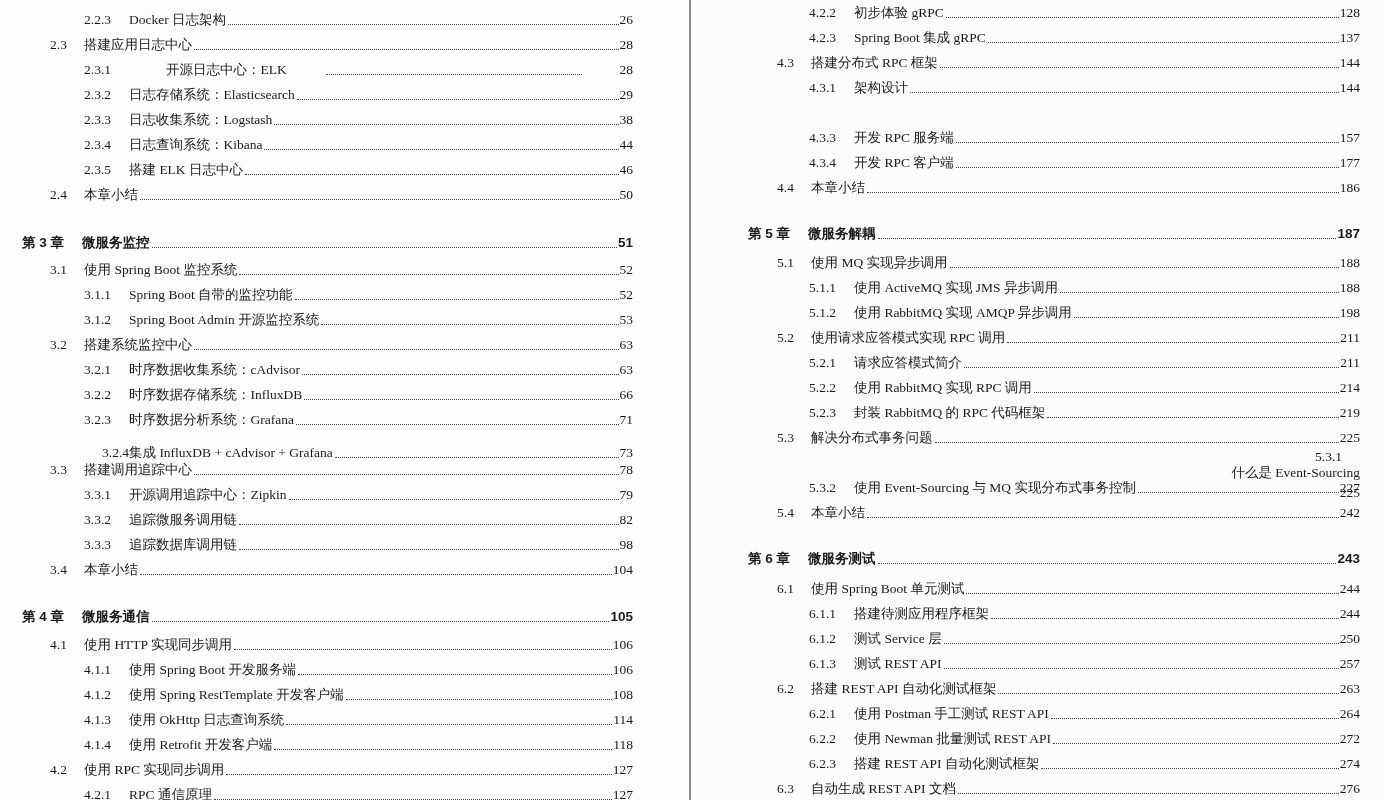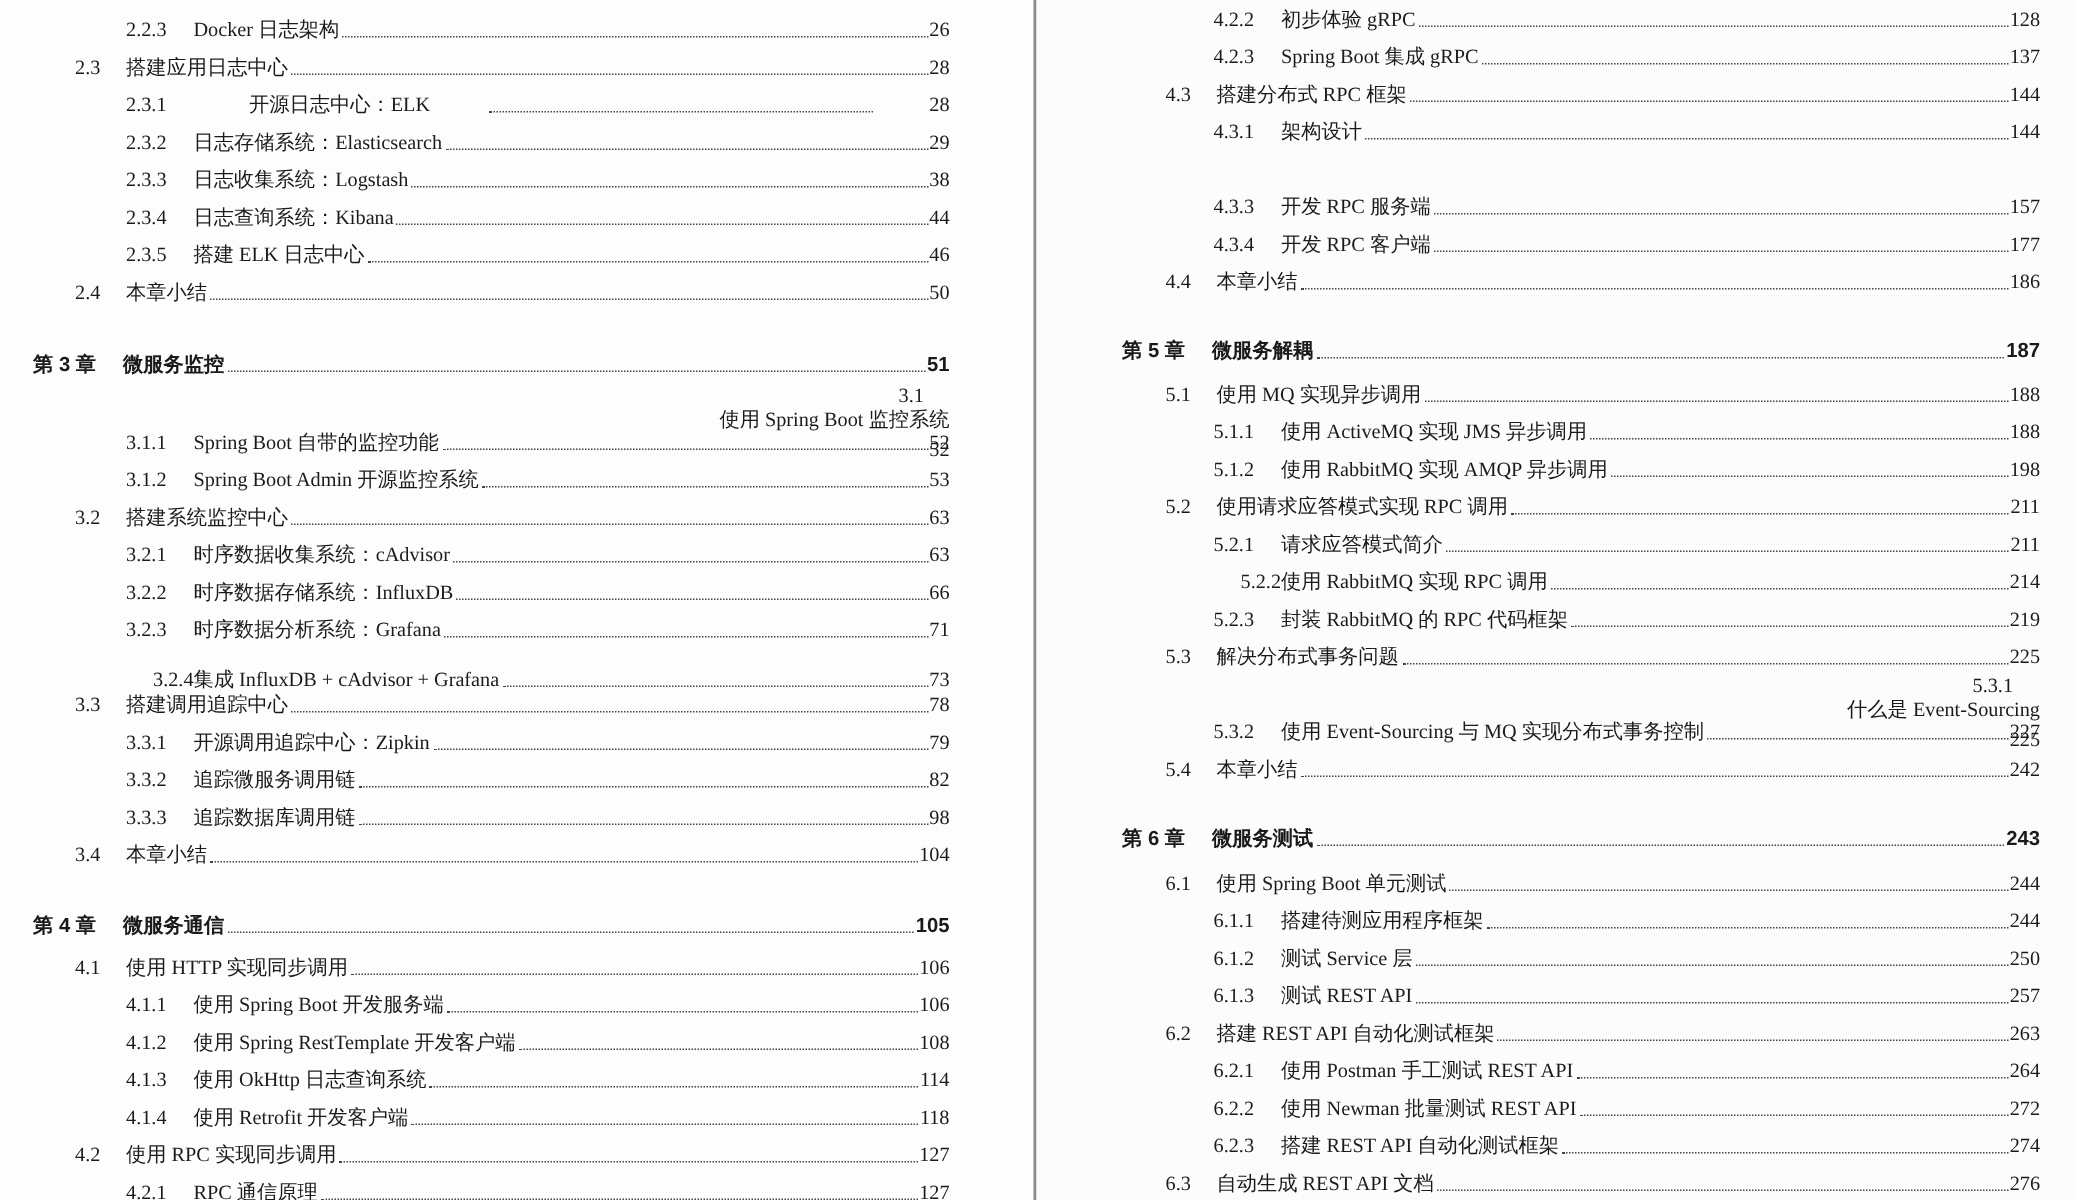--- a/index.html
+++ b/index.html
@@ -80,21 +80,21 @@
       <span class="title">本章小结</span>
       <span class="leader"></span>
       <span class="page-no">50</span>
     </div>
     <div class="entry chapter" style="top: 229px; left: 22px; width: 611px;">
       <span class="num">第 3 章</span>
       <span class="title">微服务监控</span>
       <span class="leader"></span>
       <span class="page-no">51</span>
     </div>
-    <div class="entry section" style="top: 256px; left: 50px; width: 583px; flex-direction: column;">
+    <div class="entry section" style="top: 256px; left: 50px; width: 583px;">
       <span class="num">3.1</span>
       <span class="title">使用 Spring Boot 监控系统</span>
       <span class="leader"></span>
       <span class="page-no">52</span>
     </div>
     <div class="entry subsection" style="top: 281px; left: 84px; width: 549px;">
       <span class="num">3.1.1</span>
       <span class="title">Spring Boot 自带的监控功能</span>
       <span class="leader"></span>
       <span class="page-no">52</span>
@@ -287,21 +287,21 @@
       <span class="title">使用请求应答模式实现 RPC 调用</span>
       <span class="leader"></span>
       <span class="page-no">211</span>
     </div>
     <div class="entry subsection" style="top: 349px; left: 118px; width: 551px;">
       <span class="num">5.2.1</span>
       <span class="title">请求应答模式简介</span>
       <span class="leader"></span>
       <span class="page-no">211</span>
     </div>
-    <div class="entry subsection" style="top: 374px; left: 118px; width: 551px; text-align: right;">
+    <div class="entry subsection" style="top: 374px; left: 118px; width: 551px;">
       <span class="num">5.2.2</span>
       <span class="title">使用 RabbitMQ 实现 RPC 调用</span>
       <span class="leader"></span>
       <span class="page-no">214</span>
     </div>
     <div class="entry subsection" style="top: 399px; left: 118px; width: 551px;">
       <span class="num">5.2.3</span>
       <span class="title">封装 RabbitMQ 的 RPC 代码框架</span>
       <span class="leader"></span>
       <span class="page-no">219</span>

